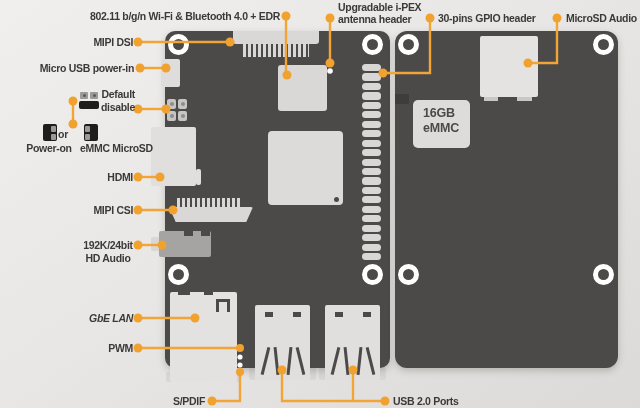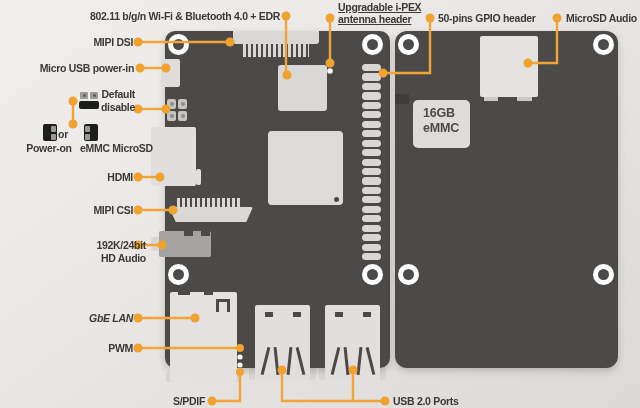--- a/index.html
+++ b/index.html
@@ -246,29 +246,29 @@
     <div class="jicon-bar" style="left:0;top:0;width:14px;height:17px;"></div>
     <div class="jicon-pad" style="left:1px;top:2px;width:5px;height:6px;"></div>
     <div class="jicon-pad" style="left:1px;top:9.5px;width:5px;height:6px;"></div>
   </div>
   <div class="label c" style="left:56px;top:128px;width:14px;">or</div>
   <div class="label c" style="left:14px;top:142px;width:70px;">Power-on</div>
   <div class="label c" style="left:80px;top:142px;width:72px;">eMMC MicroSD</div>
 
   <div class="label r" style="left:60px;top:171px;width:73px;">HDMI</div>
   <div class="label r" style="left:60px;top:204px;width:73px;">MIPI CSI</div>
-  <div class="label c" style="left:70px;top:239px;width:76px;text-align:right;">
+  <div class="label c" style="left:70px;top:239px;width:76px;">
     <div>192K/24bit</div>
     <div>HD Audio</div>
   </div>
   <div class="label r" style="left:60px;top:312px;width:73px;font-style:italic;">GbE LAN</div>
   <div class="label r" style="left:60px;top:342px;width:73px;">PWM</div>
   <div class="label r" style="left:140px;top:395px;width:65px;">S/PDIF</div>
 
-  <div class="label" style="left:338px;top:1px;line-height:12px;text-decoration:underline;">
+  <div class="label" style="left:338px;top:1px;line-height:12px;">
     <div>Upgradable i-PEX</div>
     <div>antenna header</div>
   </div>
-  <div class="label" style="left:438px;top:12px;">50-pins GPIO header</div>
+  <div class="label" style="left:438px;top:12px;">30-pins GPIO header</div>
   <div class="label" style="left:566px;top:12px;">MicroSD Audio</div>
   <div class="label" style="left:393px;top:395px;">USB 2.0 Ports</div>
 
 </div>
 
 </body></html>

